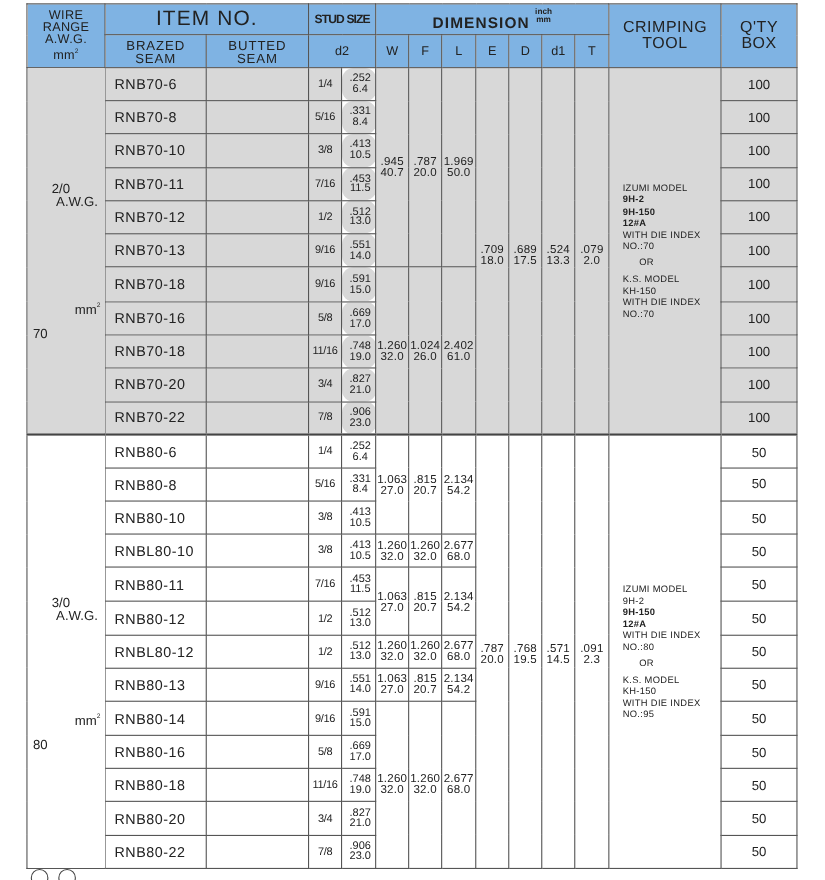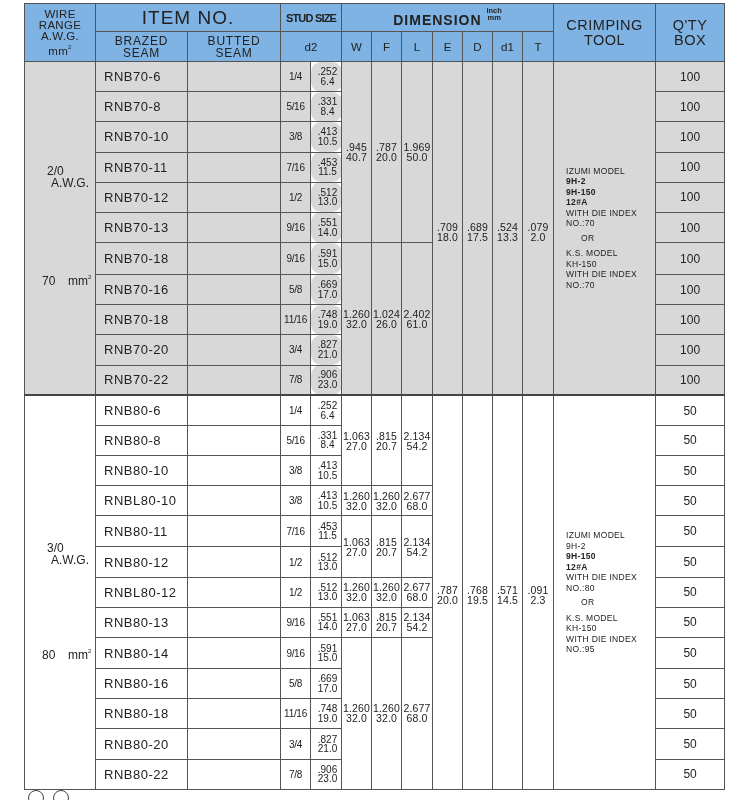--- a/index.html
+++ b/index.html
@@ -21,21 +21,21 @@
   .g2 td { background: #ffffff; }
   tr.row { height: 30.2px; }
   .item { text-align: left !important; padding-left: 8px !important; font-size: 13px; letter-spacing: 0.5px; }
   .frac { font-size: 10px; letter-spacing: -0.3px; }
   .dec { font-size: 10px; line-height: 9.5px; text-align: right; padding-left: 3px !important; border-radius: 10px; }
   .dim { font-size: 10.5px; line-height: 10px; letter-spacing: 0.2px; }
   .qty { font-size: 12px; }
   .wire { position: relative; font-size: 12px; text-align: left !important; }
   .wire .awg1 { position: absolute; left: 5px; margin-left: 17px; }
   .wire .awg2 { position: absolute; left: 26px; }
-  .wire .mmv { position: absolute; left: 17px; }
+  .wire .mmv { position: absolute; left: 5px; margin-top: 22px; }
   .wire .mmu { position: absolute; left: 43px; }
   sup.s { font-size: 6px; vertical-align: 6px; }
   .tool { text-align: left !important; padding-left: 12px !important; font-size: 8.5px; line-height: 10.5px; letter-spacing: 0.3px; }
   .tool b { font-weight: bold; }
   .tool .or { padding-left: 15px; display: block; margin: 4px 0 5px 0; }
   .foot { position: absolute; left: 28px; top: 790px; }
   .foot span { display: inline-block; width: 14px; height: 14px; border: 1px solid #444; border-radius: 50%; margin-right: 9px; }
 </style>
 </head>
 <body>

